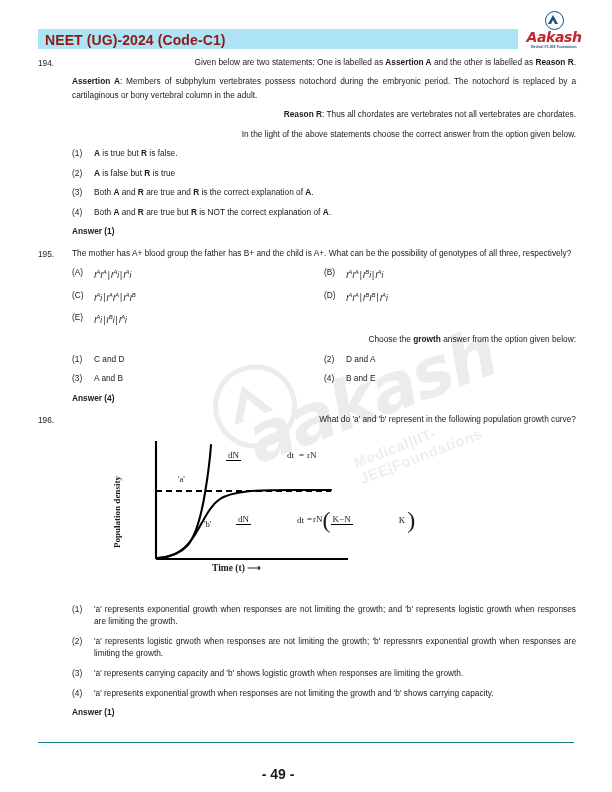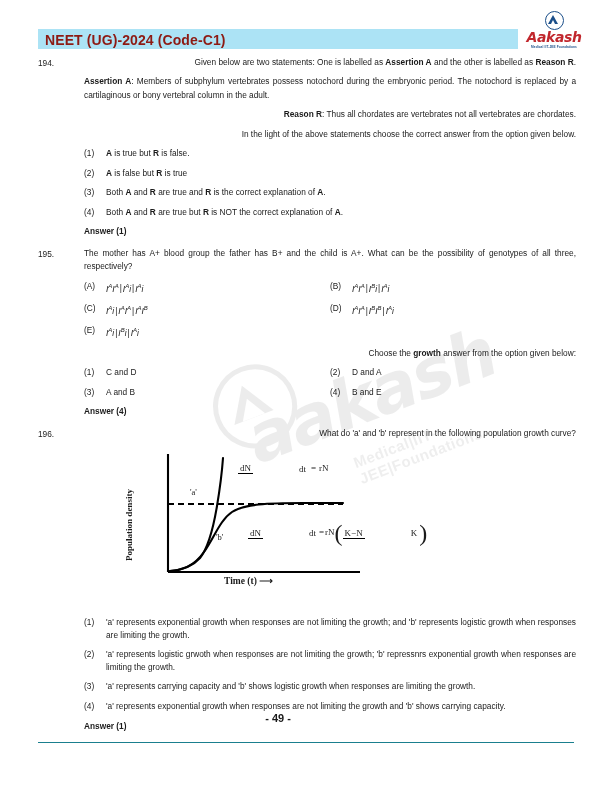--- a/index.html
+++ b/index.html
@@ -161,21 +161,20 @@
   .content {
     position: absolute;
     left: 38px;
     top: 56px;
     width: 538px;
     z-index: 2;
   }
   .q {
     display: flex;
     margin-bottom: 2px;
-    gap: 12px;
   }
   .q-num {
     width: 34px;
     flex: 0 0 34px;
     font-size: 8.3px;
     line-height: 13px;
     padding-top: 1px;
   }
   .q-body {
     flex: 1;
@@ -294,24 +293,24 @@
     left: 38px;
     top: 742px;
     width: 536px;
     height: 1.2px;
     background: #1a7f8e;
     z-index: 2;
   }
   .footer-page {
     position: absolute;
     left: 0;
-    top: 712px;
+    top: 766px;
     width: 556px;
     text-align: center;
-    font-size: 11px;
+    font-size: 14px;
     font-weight: bold;
     z-index: 2;
   }
 </style>
 </head>
 <body>
 
 <div class="page">
 
   <div class="watermark">

